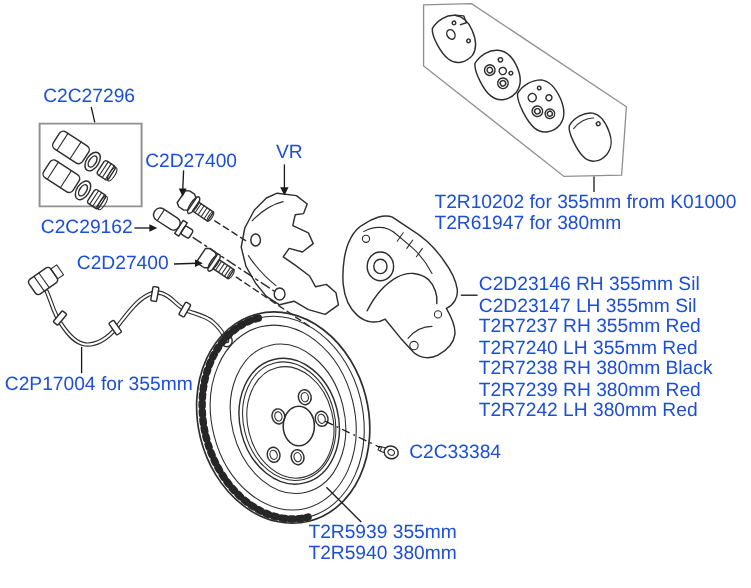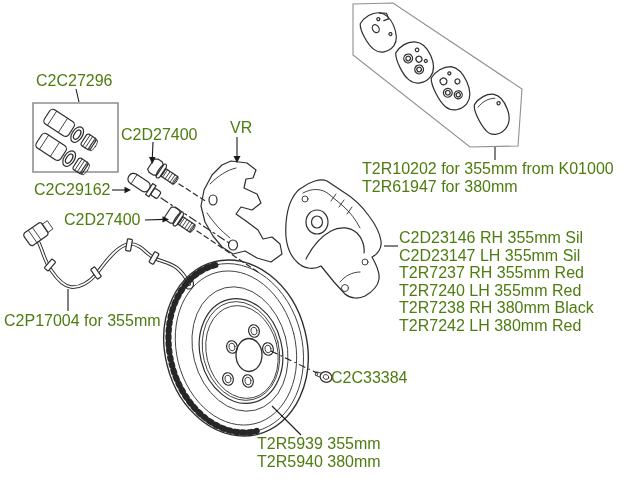--- a/index.html
+++ b/index.html
@@ -2,21 +2,21 @@
 <html><head>
 <meta charset="utf-8">
 <style>
   html,body{margin:0;padding:0;background:#ffffff;}
   .stage{
     position:relative;width:626px;height:490px;background:#ffffff;overflow:hidden;
     font-family:"Liberation Sans",sans-serif;
   }
   .art{position:absolute;left:0;top:0;}
   .label{
-    position:absolute;font-size:16px;line-height:17.5px;color:#4d7c0f;
+    position:absolute;font-size:16px;line-height:17.5px;color:#1d4ed8;
     white-space:nowrap;font-family:"Liberation Sans",sans-serif;
   }
   svg *{vector-effect:non-scaling-stroke;}
   .ln{stroke:#2e2e2e;fill:none;stroke-width:1.2;stroke-linecap:round;stroke-linejoin:round;}
   .thin{stroke-width:0.9;}
   .wht{fill:#ffffff;}
   .leader{stroke:#1a1a1a;fill:none;stroke-width:1.1;}
   .arrow{fill:#1a1a1a;stroke:none;}
 </style>
 </head>
@@ -273,23 +273,24 @@
     <div>T2R10202 for 355mm from K01000</div>
     <div>T2R61947 for 380mm</div>
   </div>
 
   <div class="label" style="left:399px;top:229px;">
     <div>C2D23146 RH 355mm Sil</div>
     <div>C2D23147 LH 355mm Sil</div>
     <div>T2R7237 RH 355mm Red</div>
     <div>T2R7240 LH 355mm Red</div>
     <div>T2R7238 RH 380mm Black</div>
+    <div>T2R7239 RH 380mm Red</div>
     <div>T2R7242 LH 380mm Red</div>
   </div>
 
-  <div class="label" style="left:331px;top:369px;text-align:right;">C2C33384</div>
+  <div class="label" style="left:341px;top:369px;text-align:right;">C2C33384</div>
 
   <div class="label" style="left:257px;top:435px;">
     <div>T2R5939 355mm</div>
     <div>T2R5940 380mm</div>
   </div>
 
 </div>
 
 </body></html>

